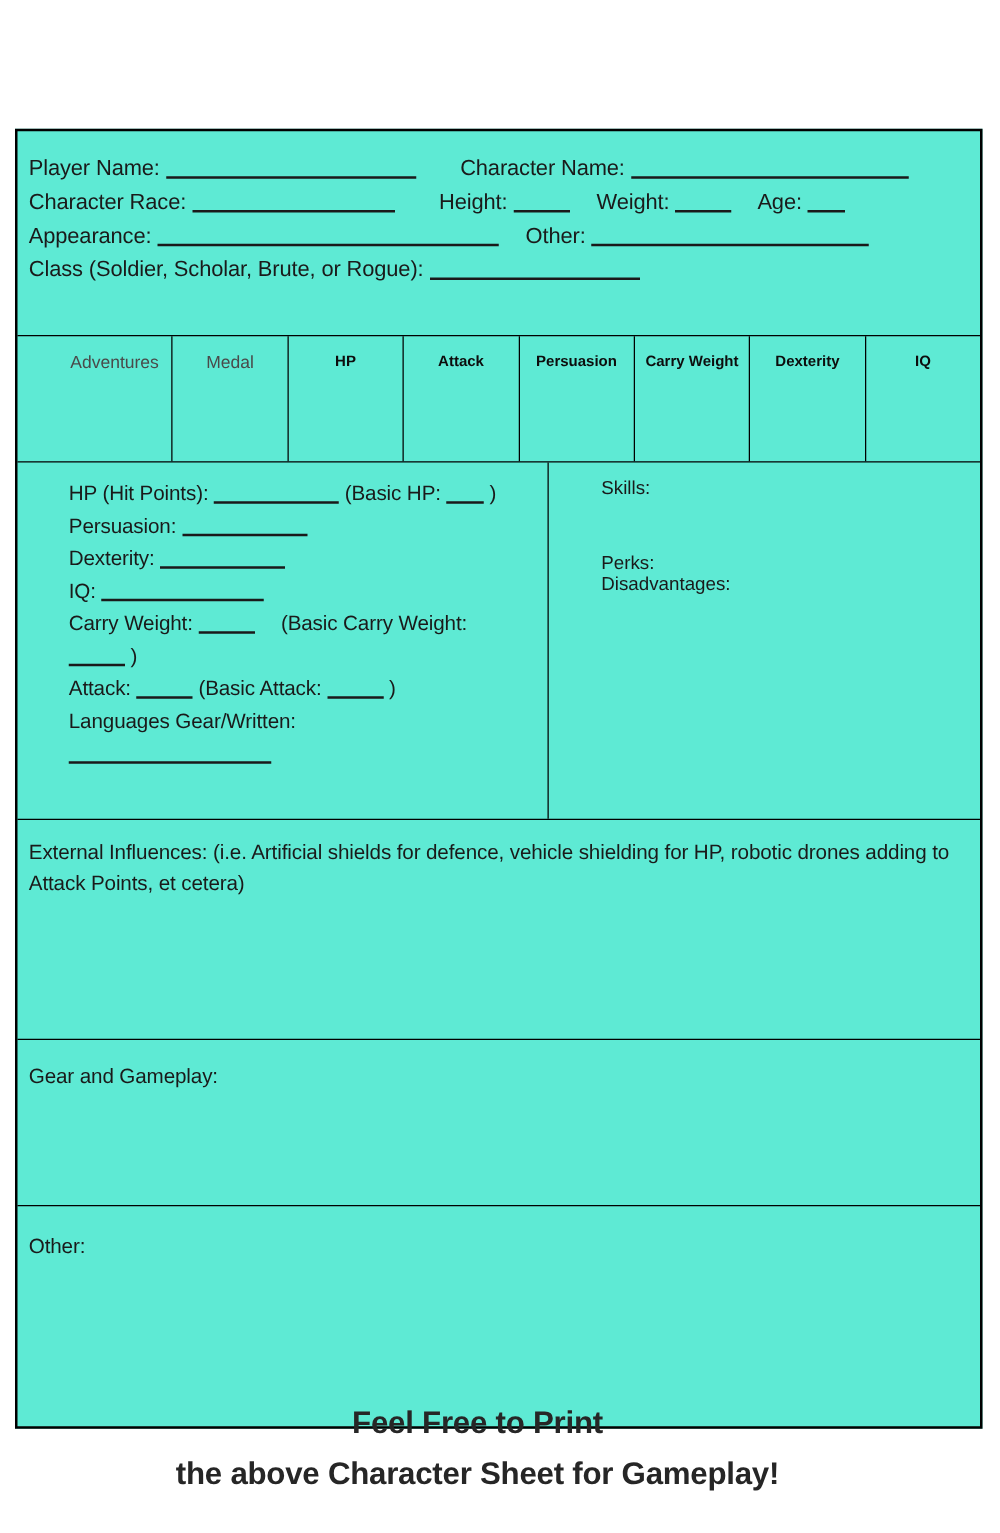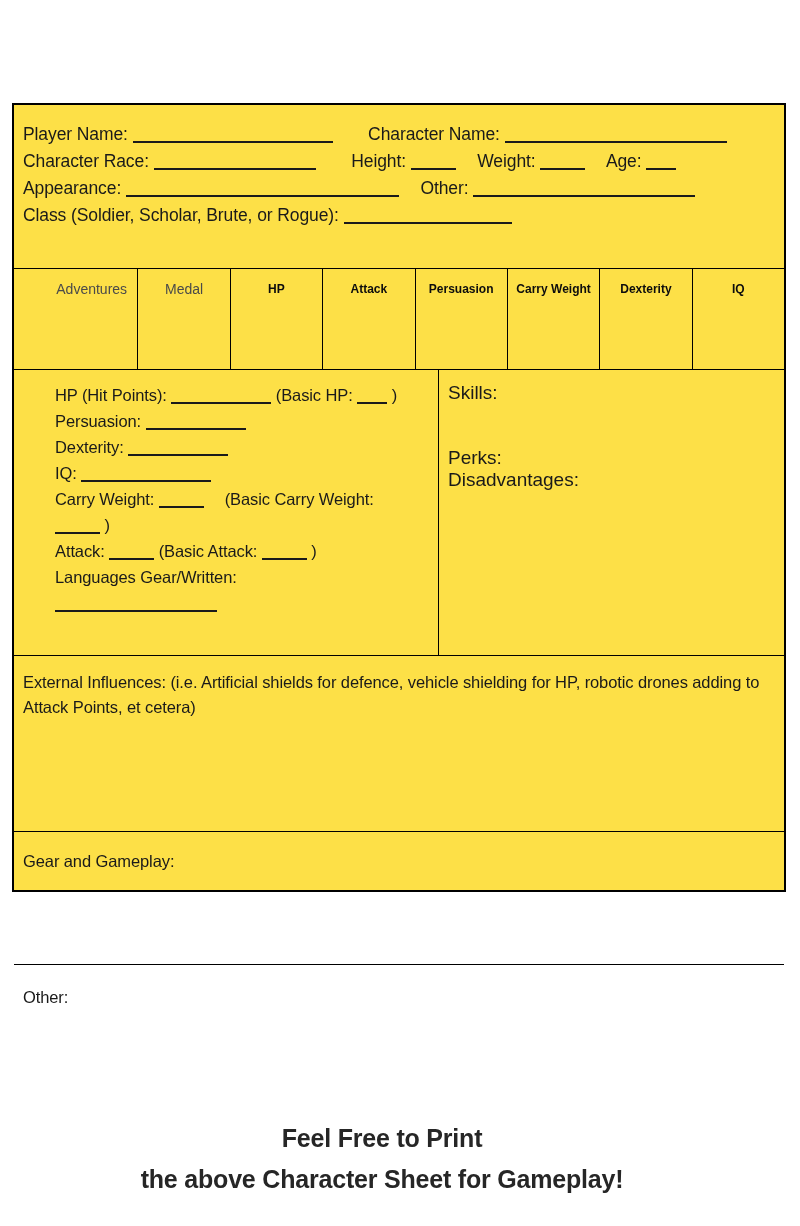--- a/index.html
+++ b/index.html
@@ -15,24 +15,24 @@
     color: #1a1a1a;
     overflow: hidden;
   }
 
   
   #sheet {
     position: absolute;
     left: 12px;
     top: 103px;
     width: 774px;
-    height: 789px;
+    height: 1040px;
     border: 2px solid #000000;
     box-sizing: border-box;
-    background: #fde047;
+    background: #5eead4;
   }
 
   
   .row {
     position: relative;
     box-sizing: border-box;
     width: 100%;
     padding-left: 32px;
   }
   .row.bordered-bottom { border-bottom: 1.6px solid #000000; }
@@ -92,40 +92,41 @@
     font-size: 14px;
     color: #4a4a4a;
   }
 
   
   #attr-split {
     display: flex;
     height: 285px;
     width: 100%;
     box-sizing: border-box;
+    gap: 33px;
   }
   #attr-left {
     width: 393px;
     border-right: 1.6px solid #000000;
     box-sizing: border-box;
     padding: 12px 8px 0 9px;
   }
   #attr-right {
     flex: 1;
     box-sizing: border-box;
     padding: 12px 8px 0 9px;
   }
   .attr-line {
     font-size: 16.5px;
     line-height: 26px;
     color: #1a1a1a;
     letter-spacing: -0.1px;
   }
   .skill-line {
-    font-size: 19px;
+    font-size: 15px;
     color: #1a1a1a;
   }
   .skill-line.s1 { margin-top: 0px; }
   .skill-line.s2 { margin-top: 43px; }
   .skill-line.s3 { }
 
   
   #external   { height: 176px; padding: 14px 14px 0 9px; }
   #gear       { height: 133px; padding: 17px 14px 0 9px; }
   #other      { height: 137px; padding: 20px 14px 0 9px; }

